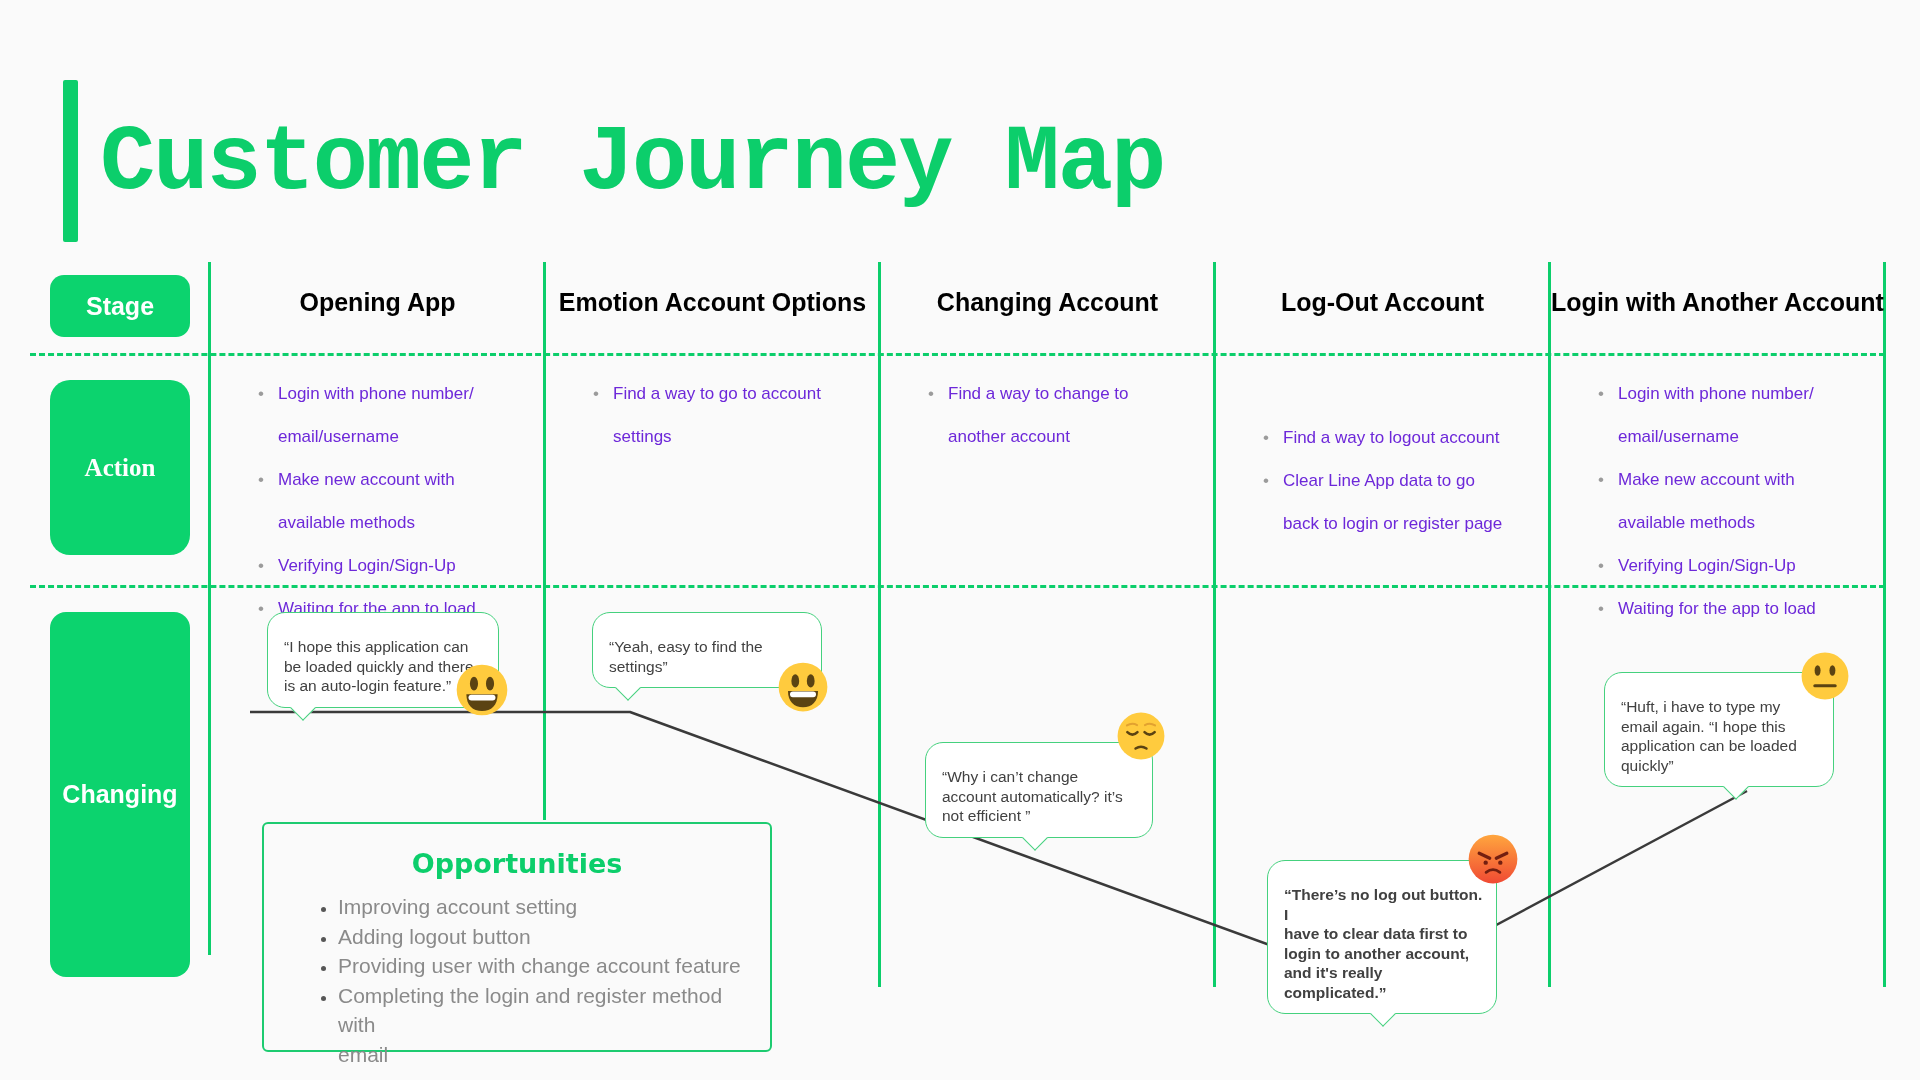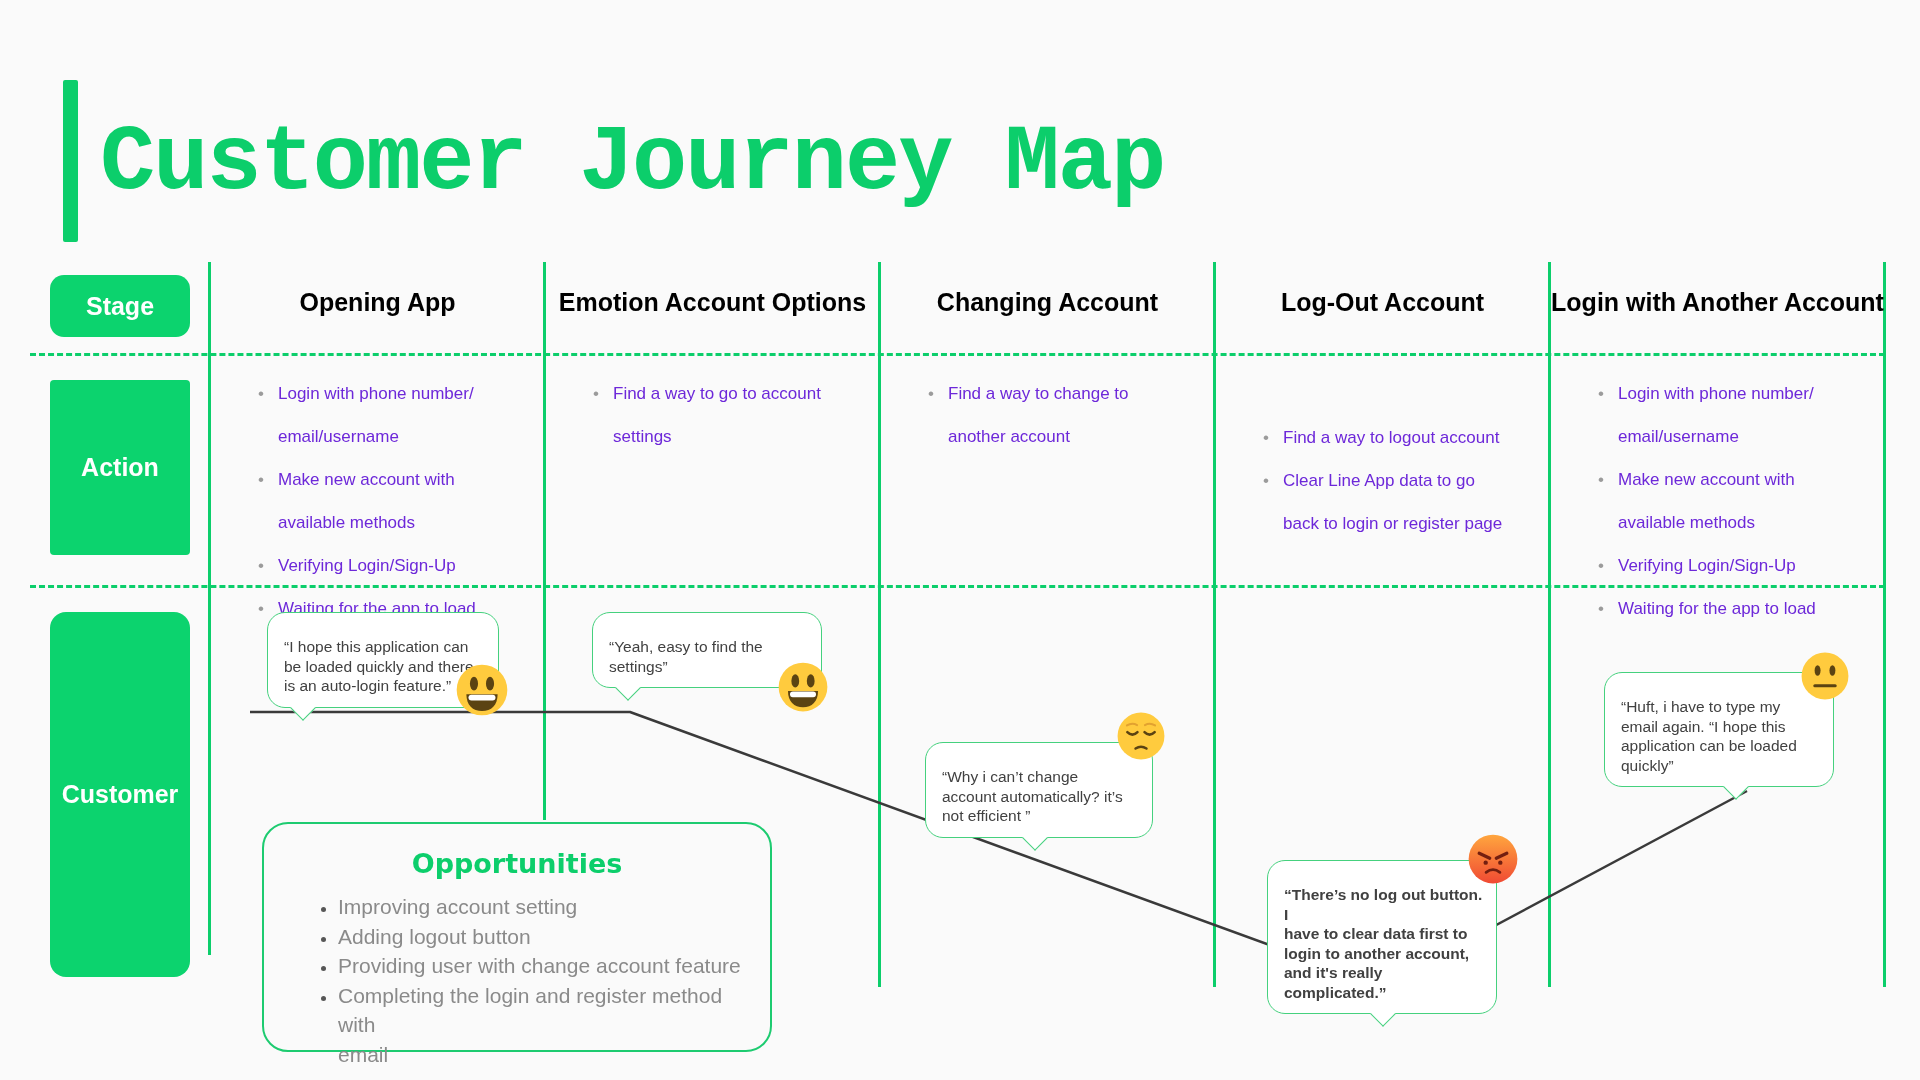--- a/index.html
+++ b/index.html
@@ -8,21 +8,21 @@
 
   
   .accent-bar{position:absolute;left:63px;top:80px;width:15px;height:162px;background:#0CCE6B;border-radius:2px;}
   .title{position:absolute;left:100px;top:118px;margin:0;font-family:Liberation Mono, monospace;
          font-weight:bold;font-size:92px;line-height:1;color:#0CCE6B;letter-spacing:-2px;white-space:nowrap;}
 
   
   .row-label{position:absolute;left:50px;width:140px;background:#0CD36E;color:#FFFFFF;
              display:flex;align-items:center;justify-content:center;font-weight:bold;font-size:25px;}
   .row-label.stage{top:275px;height:62px;border-radius:14px;}
-  .row-label.action{top:380px;height:175px;border-radius:4px;}
+  .row-label.action{top:380px;height:175px;border-radius:20px;font-family:Liberation Serif, serif;}
   .row-label.emotion{top:612px;height:365px;border-radius:16px;}
 
   
   .vdiv{position:absolute;width:3px;background:#0CCE6B;top:262px;}
   .hdash{position:absolute;left:30px;width:1855px;height:0;border-top:3px dashed #0CCE6B;}
 
   
   .col-header{position:absolute;top:264px;height:78px;width:335px;display:flex;align-items:center;
               justify-content:center;text-align:center;font-weight:bold;font-size:25px;line-height:1.25;color:#000000;}
 
@@ -40,38 +40,38 @@
   .bubble p{margin:0;font-size:15.5px;line-height:19.5px;color:#414141;white-space:pre-line;}
   .tail{position:absolute;bottom:-10px;width:17px;height:17px;background:#FFFFFF;
         border-right:1.6px solid #45D17E;border-bottom:1.6px solid #45D17E;transform:rotate(45deg);}
 
   
   .emoji{position:absolute;z-index:3;}
   .emoji svg{display:block;width:100%;height:100%;}
 
   
   .opps{position:absolute;left:262px;top:822px;width:510px;height:230px;box-sizing:border-box;
-        border:2.5px solid #1DCB70;border-radius:26px;background:#FAFAFA;z-index:2;}
+        border:2.5px solid #1DCB70;border-radius:6px;background:#FAFAFA;z-index:2;}
   .opps h2{margin:24px 0 0 0;text-align:center;font-family:"DejaVu Sans",sans-serif;
            font-weight:bold;font-size:27px;color:#0CCE6B;}
   .opps ul{margin:13px 0 0 40px;padding:0 0 0 18px;width:430px;}
   .opps li{font-size:21px;line-height:29.5px;color:#8A8A8A;white-space:pre-line;margin-left:16px;}
   .opps li::marker{color:#565656;font-size:18px;}
 </style>
 </head>
 <body>
 
 <div id="canvas">
 
   <div class="accent-bar"></div>
   <h1 class="title">Customer Journey Map</h1>
 
   <div class="row-label stage">Stage</div>
   <div class="row-label action">Action</div>
-  <div class="row-label emotion">Customer</div>
+  <div class="row-label emotion">Changing</div>
 
   <div class="vdiv" style="left:208px;height:693px;"></div>
   <div class="vdiv" style="left:543px;height:558px;"></div>
   <div class="vdiv" style="left:878px;height:725px;"></div>
   <div class="vdiv" style="left:1213px;height:725px;"></div>
   <div class="vdiv" style="left:1548px;height:725px;"></div>
   <div class="vdiv" style="left:1883px;height:725px;"></div>
 
   <div class="hdash" style="top:353px;"></div>
   <div class="hdash" style="top:585px;"></div>

